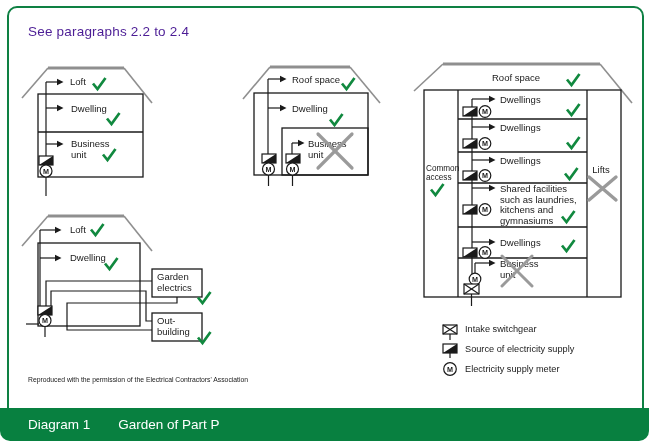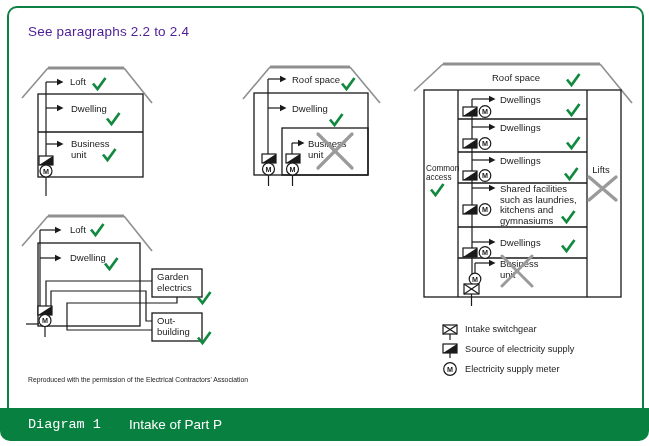--- a/index.html
+++ b/index.html
@@ -3,21 +3,21 @@
 <meta charset="utf-8">
 <style>
   html,body{margin:0;padding:0;background:#ffffff;}
   body{width:649px;height:446px;position:relative;font-family:"Liberation Sans",sans-serif;overflow:hidden;}
   .card{position:absolute;left:7px;top:6px;width:637px;height:435px;box-sizing:border-box;
         border:2px solid #0e8043;border-radius:10px 10px 12px 12px;background:#ffffff;z-index:1;}
   .hdr{position:absolute;left:28px;top:24px;font-size:13.5px;color:#4c1d95;z-index:3;letter-spacing:.2px;}
   .credit{position:absolute;left:28px;top:376px;font-size:6.8px;color:#1a1a1a;z-index:3;}
   .footerbar{position:absolute;left:0;top:408px;width:649px;height:33px;background:#088040;
              border-radius:0 0 10px 10px;z-index:4;display:flex;align-items:center;color:#ffffff;}
-  .footerbar .flab{margin-left:28px;font-size:13.5px;font-family:Liberation Mono, monospace;}
+  .footerbar .flab{margin-left:28px;font-size:13.5px;}
   .footerbar .ftit{margin-left:28px;font-size:13.5px;}
   svg.diagram{position:absolute;left:0;top:0;z-index:2;}
   .bld{fill:none;stroke:#1a1a1a;stroke-width:1.3;}
   .wire{stroke:#1a1a1a;stroke-width:1.2;fill:none;}
   .roofT{stroke:#8f8f8f;stroke-width:3;fill:none;}
   .roofS{stroke:#8f8f8f;stroke-width:1.6;fill:none;}
   .lbl{font-family:"Liberation Sans",sans-serif;font-size:9.5px;fill:#1a1a1a;}
   .lblS{font-family:"Liberation Sans",sans-serif;font-size:8.2px;fill:#1a1a1a;}
   .lglbl{font-family:"Liberation Sans",sans-serif;font-size:9.2px;fill:#1a1a1a;}
   .mtxt{font-family:"Liberation Sans",sans-serif;font-size:7.2px;font-weight:bold;fill:#1a1a1a;text-anchor:middle;}
@@ -293,14 +293,14 @@
       </g>
       <text class="lglbl" x="465" y="372">Electricity supply meter</text>
     </g>
   </g>
 </svg>
 
 <div class="credit">Reproduced with the permission of the Electrical Contractors' Association</div>
 
 <div class="footerbar">
   <span class="flab">Diagram 1</span>
-  <span class="ftit">Intake of Part P</span>
+  <span class="ftit">Garden of Part P</span>
 </div>
 
 </body></html>

